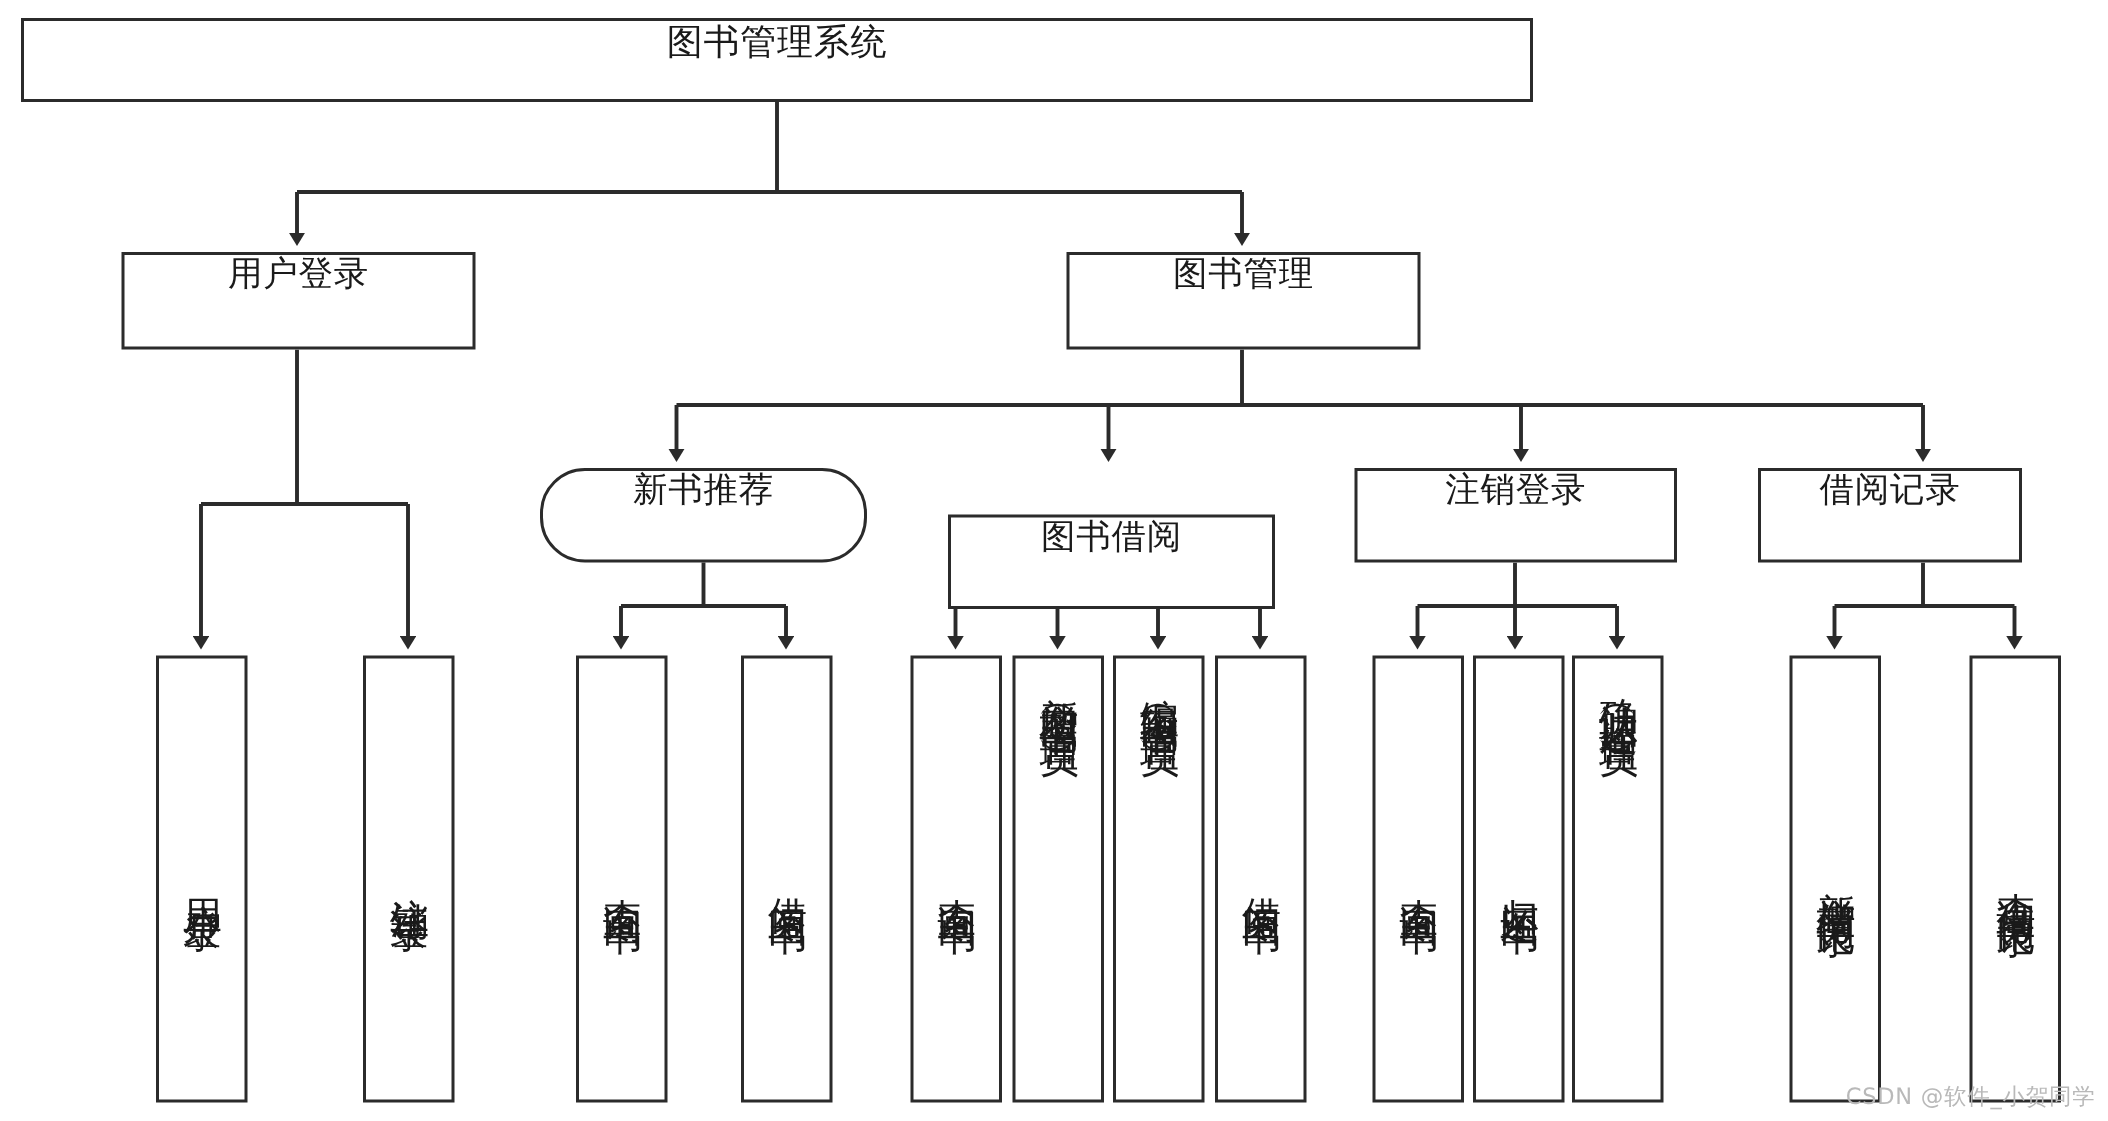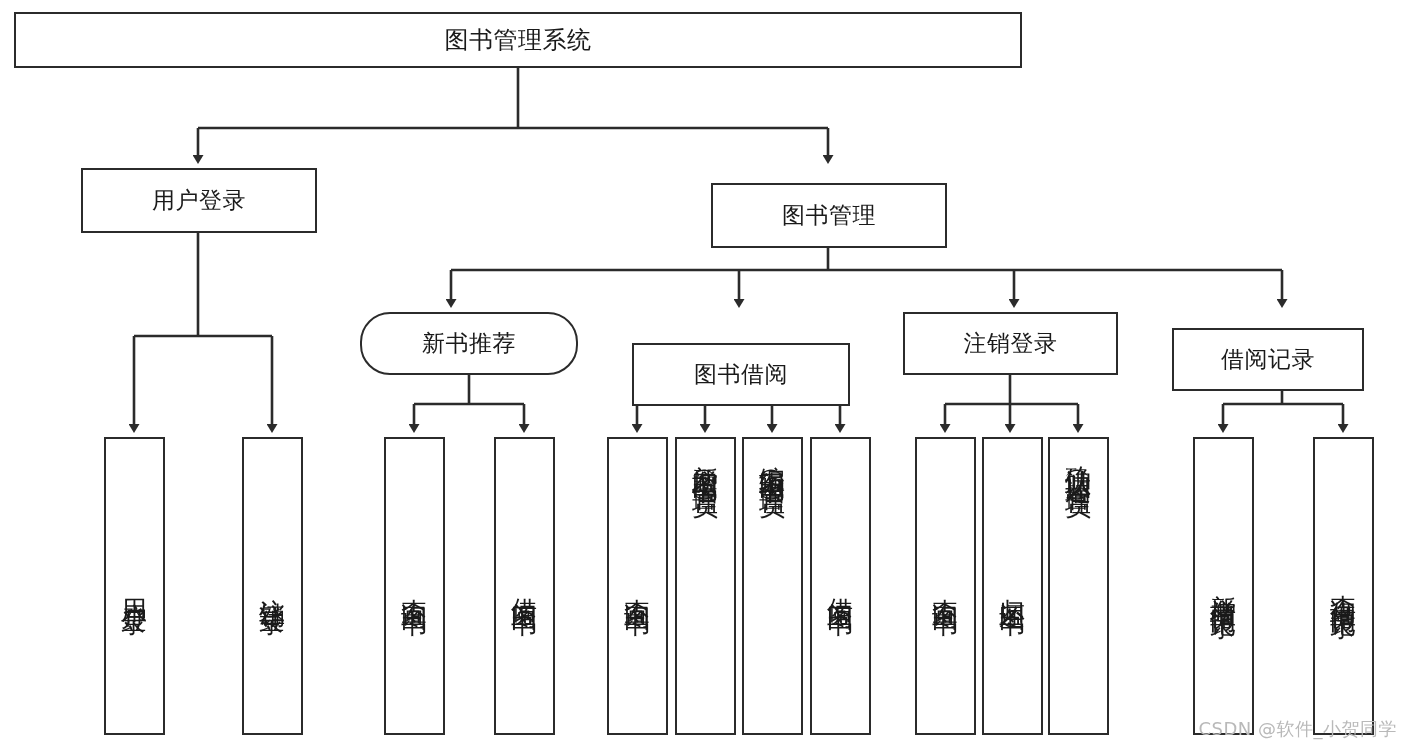--- a/index.html
+++ b/index.html
@@ -22,21 +22,20 @@
     width: 1405px;
     height: 747px;
     pointer-events: none;
   }
   .node {
     position: absolute;
     box-sizing: border-box;
     background: #ffffff;
     border: 2px solid #2b2b2b;
     display: flex;
-    align-items: center;
     justify-content: center;
     color: #1a1a1a;
   }
   .node-label {
     display: block;
     text-align: center;
     line-height: 1.18;
     white-space: nowrap;
   }
   
@@ -67,21 +66,21 @@
   .node.leaf.topalign {
     align-items: flex-start;
   }
   .node.leaf.topalign .node-label {
     padding-top: 6px;
   }
   #watermark {
     position: absolute;
     right: 8px;
     bottom: 6px;
-    font-size: 18px;
+    font-size: 15px;
     color: #b9b9b9;
     white-space: nowrap;
     letter-spacing: 0.5px;
   }
 </style>
 </head>
 <body>
 
 <div id="canvas">
 
@@ -135,34 +134,34 @@
     </g>
   </svg>
 
   <div class="node horiz root" style="left:14px; top:12px; width:1008px; height:56px;">
     <span class="node-label">图书管理系统</span>
   </div>
 
   <div class="node horiz" style="left:81px; top:168px; width:236px; height:65px;">
     <span class="node-label">用户登录</span>
   </div>
-  <div class="node horiz" style="left:711px; top:168px; width:236px; height:65px;margin-top:15px;">
+  <div class="node horiz" style="left:711px; top:168px; width:236px; height:65px;">
     <span class="node-label">图书管理</span>
   </div>
 
   <div class="node horiz" style="left:360px; top:312px; width:218px; height:63px;border-radius:30px;">
     <span class="node-label">新书推荐</span>
   </div>
   <div class="node horiz" style="left:632px; top:312px; width:218px; height:63px;margin-top:31px;">
     <span class="node-label">图书借阅</span>
   </div>
   <div class="node horiz" style="left:903px; top:312px; width:215px; height:63px;">
     <span class="node-label">注销登录</span>
   </div>
-  <div class="node horiz" style="left:1172px; top:328px; width:192px; height:63px;">
+  <div class="node horiz" style="left:1172px; top:312px; width:176px; height:63px;">
     <span class="node-label">借阅记录</span>
   </div>
 
   <div class="node leaf centered" style="left:104px; top:437px; width:61px; height:298px;">
     <span class="node-label">用户登录</span>
   </div>
   <div class="node leaf centered" style="left:242px; top:437px; width:61px; height:298px;">
     <span class="node-label">注销登录</span>
   </div>
 

